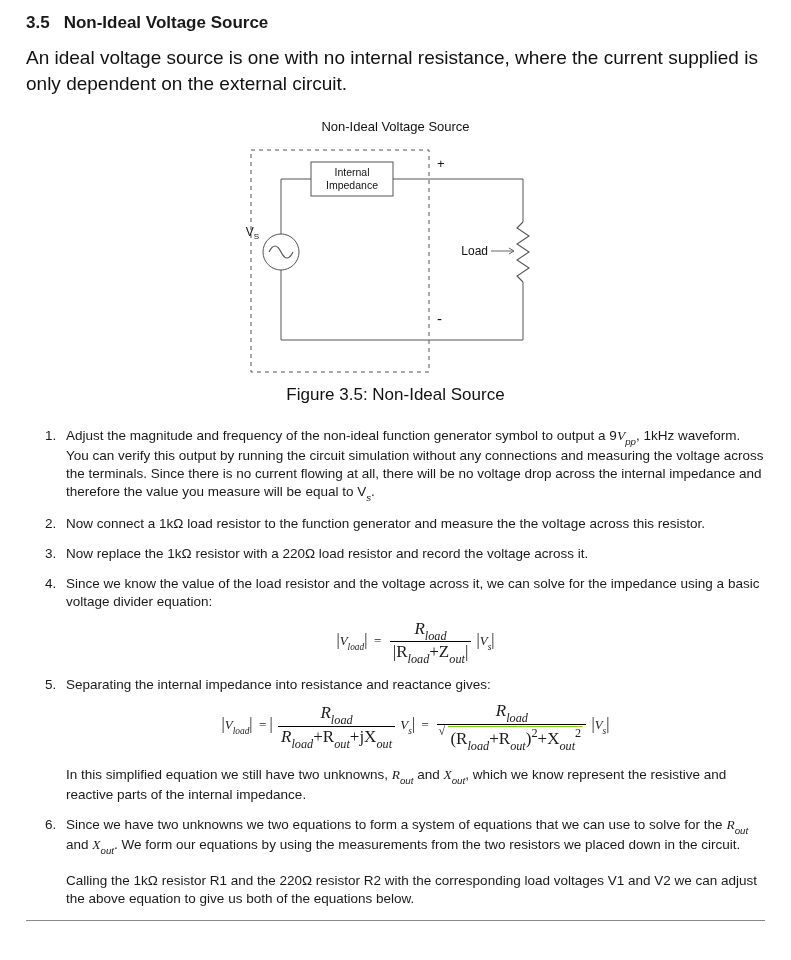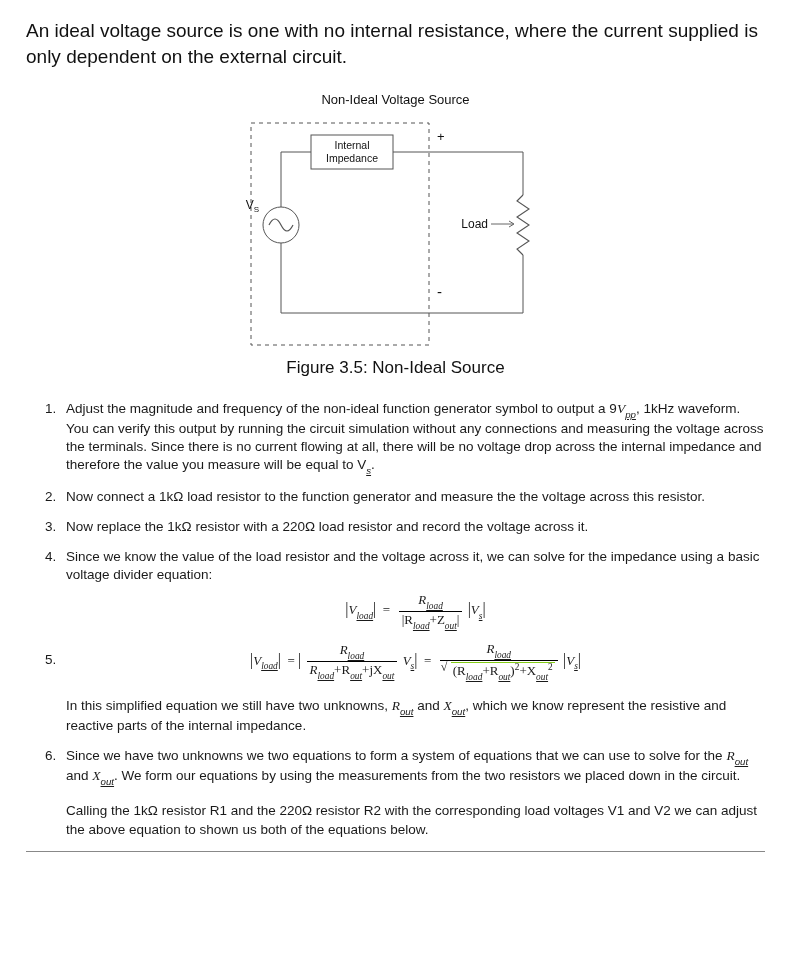--- a/index.html
+++ b/index.html
@@ -66,21 +66,21 @@
     white-space: nowrap;
   }
   .eq .bar {
     font-size: 16px;
   }
   .frac {
     display: inline-block;
     vertical-align: middle;
     text-align: center;
     font-family: "Times New Roman", Times, serif;
-    font-size: 13px;
+    font-size: 17px;
     line-height: 1;
     margin: 0 2px;
   }
   .frac .num {
     display: block;
     border-bottom: 1px solid #000;
     padding: 0 3px 1px 3px;
   }
   .frac .den {
     display: block;
@@ -97,38 +97,41 @@
     left: -2px;
     top: -1px;
     font-size: 12px;
   }
   .sqrt .rad {
     border-top: 1px solid #84cc16;
     display: inline-block;
     padding: 0 2px;
   }
   .it { font-style: italic; font-family:"Times New Roman",serif; }
-  sub { font-size: 0.72em; position: relative; top: 0.15em; font-style: italic; text-decoration: underline; }
+  sub { font-size: 0.72em; position: relative; top: 0.15em; font-style: italic; }
   sup { font-size: 0.72em; }
   hr.tail {
     margin-top: 10px;
     border: none;
     border-top: 1px solid #888;
   }
   
   svg text {
     font-family: -apple-system, BlinkMacSystemFont, "Segoe UI", Helvetica, Arial, sans-serif;
     fill: #111;
   }
 </style>
 </head>
 <body>
 
 <div class="page">
 
+  <h2 class="section">
+    <span class="num">3.5</span><span>Non-Ideal Voltage Source</span>
+  </h2>
 
   <p class="body">An ideal voltage source is one with no internal resistance, where the current supplied is only dependent on the external circuit.</p>
 
   <div class="figwrap">
     <div class="figlabel">Non-Ideal Voltage Source</div>
 
     <svg width="310" height="232" viewBox="0 0 310 232">
 
       <rect x="10" y="6" width="178" height="222" fill="none" stroke="#555" stroke-width="1" stroke-dasharray="4 4"></rect>
 
@@ -179,20 +182,21 @@
         <span class="bar">|</span><span class="it">V</span><sub>load</sub><span class="bar">|</span>
         &nbsp;=&nbsp;
         <span class="frac">
           <span class="num"><span class="it">R</span><sub>load</sub></span>
           <span class="den"><span>|R</span><sub>load</sub><span>+Z</span><sub>out</sub><span>|</span></span>
         </span>
         <span class="bar">|</span><span class="it">V</span><sub>s</sub><span class="bar">|</span>
       </div>
     </li>
     <li>
+      <span>Separating the internal impedance into resistance and reactance gives:</span>
       <div class="eq">
         <span class="bar">|</span><span class="it">V</span><sub>load</sub><span class="bar">|</span>
         &nbsp;=&nbsp;<span class="bar">|</span>
         <span class="frac">
           <span class="num"><span class="it">R</span><sub>load</sub></span>
           <span class="den"><span class="it">R</span><sub>load</sub><span>+R</span><sub>out</sub><span>+jX</span><sub>out</sub></span>
         </span>
         <span class="it">V</span><sub>s</sub><span class="bar">|</span>
         &nbsp;=&nbsp;
         <span class="frac">
@@ -200,18 +204,18 @@
           <span class="den"><span class="sqrt"><span class="rad"><span>(R</span><sub>load</sub><span>+R</span><sub>out</sub><span>)</span><sup>2</sup><span>+X</span><sub>out</sub><sup>2</sup></span></span></span>
         </span>
         <span class="bar">|</span><span class="it">V</span><sub>s</sub><span class="bar">|</span>
       </div>
       <p>
         <span>In this simplified equation we still have two unknowns, </span><span class="it">R</span><sub>out</sub><span> and </span><span class="it">X</span><sub>out</sub><span>, which we know represent the resistive and reactive parts of the internal impedance.</span>
       </p>
     </li>
     <li>
       <span>Since we have two unknowns we two equations to form a system of equations that we can use to solve for the </span><span class="it">R</span><sub>out</sub><span> and </span><span class="it">X</span><sub>out</sub><span>. We form our equations by using the measurements from the two resistors we placed down in the circuit.</span>
-      <p>Calling the 1kΩ resistor R1 and the 220Ω resistor R2 with the corresponding load voltages V1 and V2 we can adjust the above equation to shown us both of the equations below.</p>
+      <p>Calling the 1kΩ resistor R1 and the 220Ω resistor R2 with the corresponding load voltages V1 and V2 we can adjust the above equation to give us both of the equations below.</p>
     </li>
   </ol>
 
   <hr class="tail">
 </div>
 
 </body></html>

